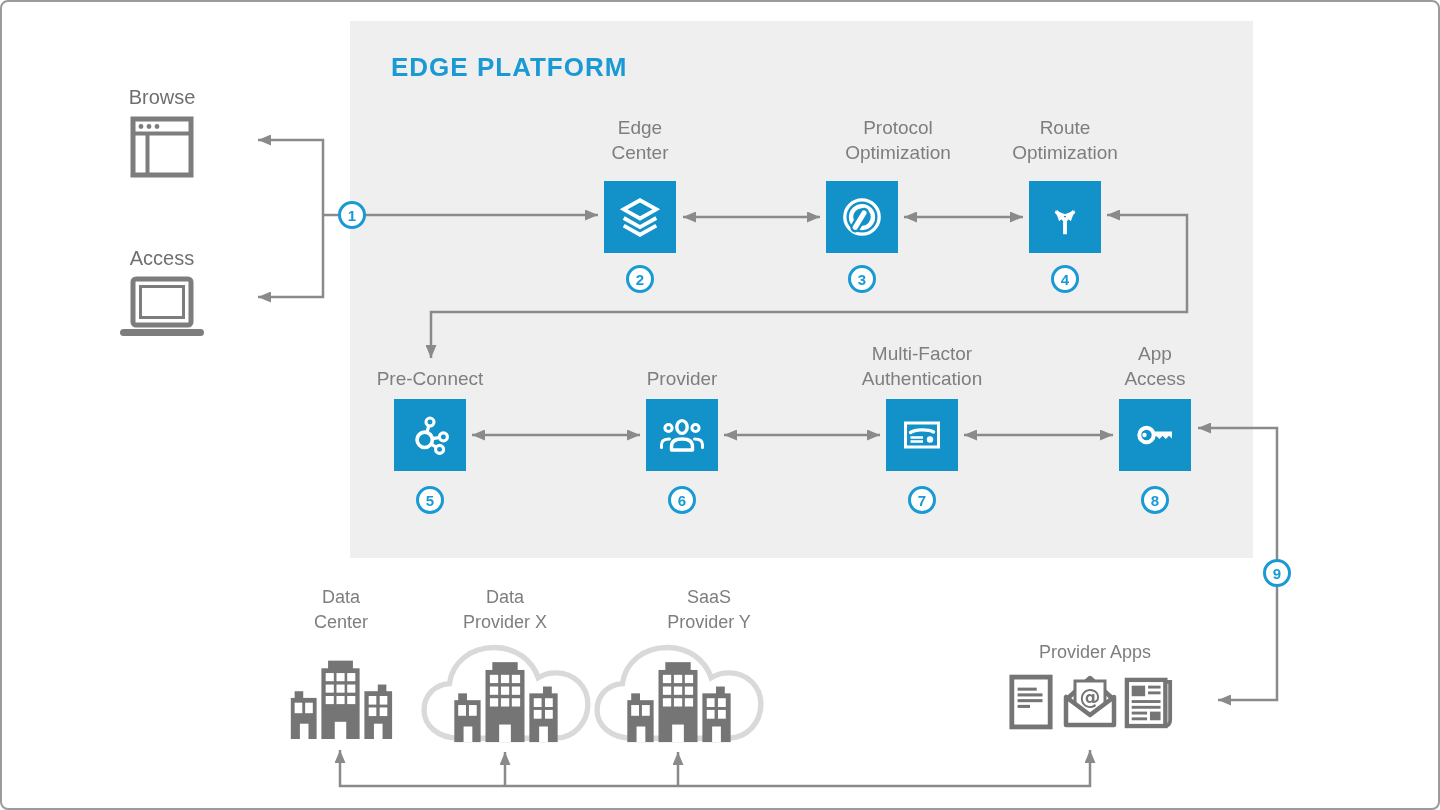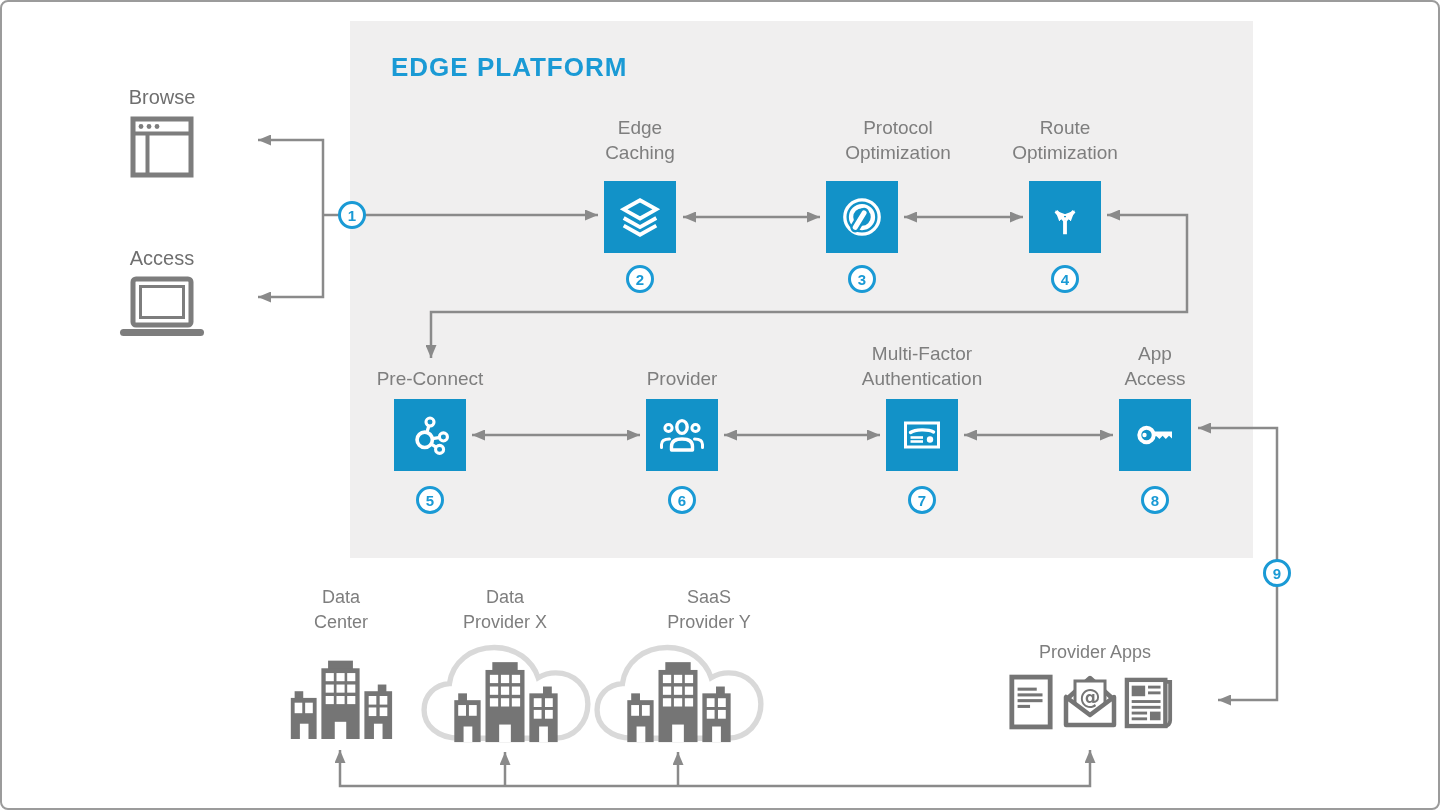--- a/index.html
+++ b/index.html
@@ -105,21 +105,21 @@
 </div>
 
 <div class="num-circle" style="left:338px;top:201px">
     <span>1</span>
   </div>
 <div class="num-circle" style="left:1263px;top:559px">
     <span>9</span>
   </div>
 
 <div class="node-label row1-label" style="left:530px">Edge
-Caching</div>
+Center</div>
 <div class="icon-sq row1-icon" style="left:604px">
   <svg width="46" height="46" viewBox="0 0 48 48" fill="none" stroke="#fff">
     <path d="M24 6.5 L41 16 L24 25.5 L7 16 Z" stroke-width="4"></path>
     <path d="M7 25 L24 34.5 L41 25" stroke-width="4"></path>
     <path d="M7 33 L24 42.5 L41 33" stroke-width="4"></path>
   </svg>
 </div>
 <div class="num-circle row1-num" style="left:626px">
     <span>2</span>
   </div>

